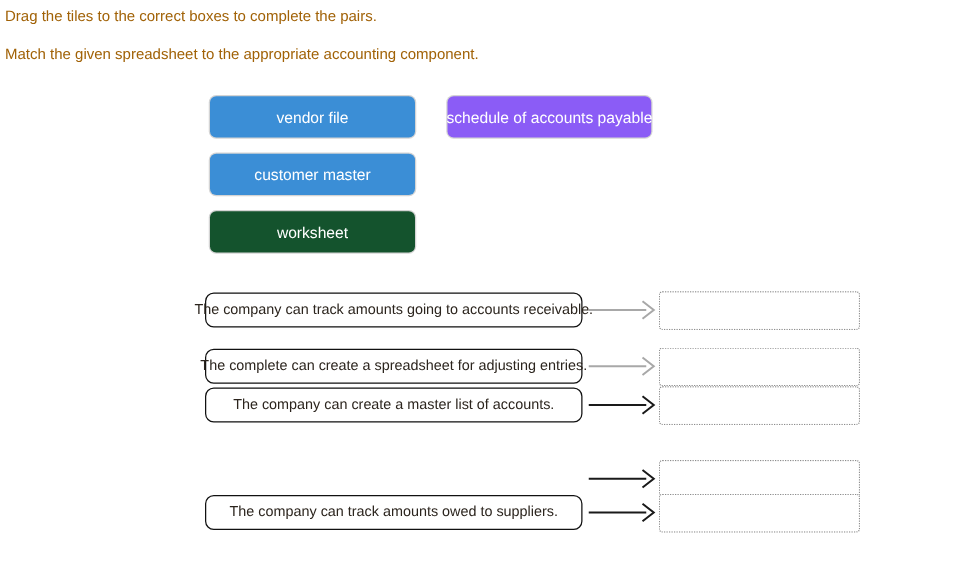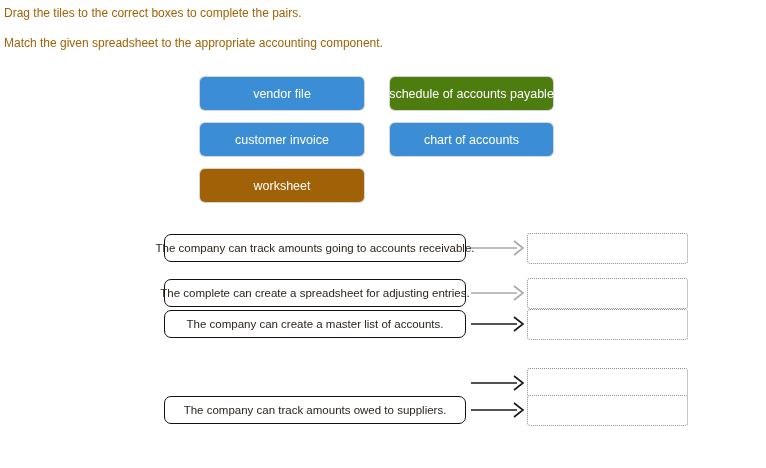--- a/index.html
+++ b/index.html
@@ -40,21 +40,20 @@
     font-size: 12.5px;
     display: flex;
     align-items: center;
     justify-content: center;
     text-align: center;
     box-shadow: 0 0 0 1px rgba(120,120,120,0.32);
     padding: 6px 6px;
     white-space: nowrap;
     user-select: none;
     cursor: move;
-    margin-left: 32px;
   }
 
   
   .row { position: absolute; left: 0; width: 100%; height: 30px; }
 
   .desc-box {
     position: absolute;
     left: 164px;
     top: 1px;
     width: 302px;
@@ -92,24 +91,23 @@
   }
 </style>
 </head>
 <body>
 
 <div class="instruction" id="instr-0">Drag the tiles to the correct boxes to complete the pairs.</div>
 <div class="instruction" id="instr-1">Match the given spreadsheet to the appropriate accounting component.</div>
 
 <div class="tiles-layer" id="tiles-layer">
     <div class="tile" style="left: 168px; top: 77px; width: 164px; height: 33px; background: rgb(59, 142, 214); color: rgb(255, 255, 255);">vendor file</div>
-    <div class="tile" style="left: 358px; top: 77px; width: 163px; height: 33px; background: #4d7c0f; color: rgb(255, 255, 255);">schedule of accounts payable</div>
-    <div class="tile" style="left: 168px; top: 123px; width: 164px; height: 33px; background: rgb(59, 142, 214); color: rgb(255, 255, 255);">customer invoice</div>
-    <div class="tile" style="left: 358px; top: 123px; width: 163px; height: 33px; background: rgb(59, 142, 214); color: rgb(255, 255, 255);">chart of accounts</div>
-    <div class="tile" style="left: 168px; top: 169px; width: 164px; height: 33px; background: #a16207; color: rgb(255, 255, 255);">worksheet</div>
+    <div class="tile" style="left: 358px; top: 77px; width: 163px; height: 33px; background: #8b5cf6; color: rgb(255, 255, 255);">schedule of accounts payable</div>
+    <div class="tile" style="left: 168px; top: 123px; width: 164px; height: 33px; background: rgb(59, 142, 214); color: rgb(255, 255, 255);">customer master</div>
+    <div class="tile" style="left: 168px; top: 169px; width: 164px; height: 33px; background: #14532d; color: rgb(255, 255, 255);">worksheet</div>
   </div>
 
 <div id="rows-layer">
     <div class="row" style="top: 233px;">
       <div class="desc-box">The company can track amounts going to accounts receivable.</div>
       <div class="arrow"><svg width="56" height="30" viewBox="0 0 56 30">
           <line x1="1" y1="15" x2="47" y2="15" stroke="#a8a8a8" stroke-width="1.6"></line>
           <path d="M44 8 L53 15 L44 22" fill="none" stroke="#a8a8a8" stroke-width="1.6"></path>
         </svg></div>
       <div class="drop-zone" style="border-color: rgb(141, 141, 141);"></div>

